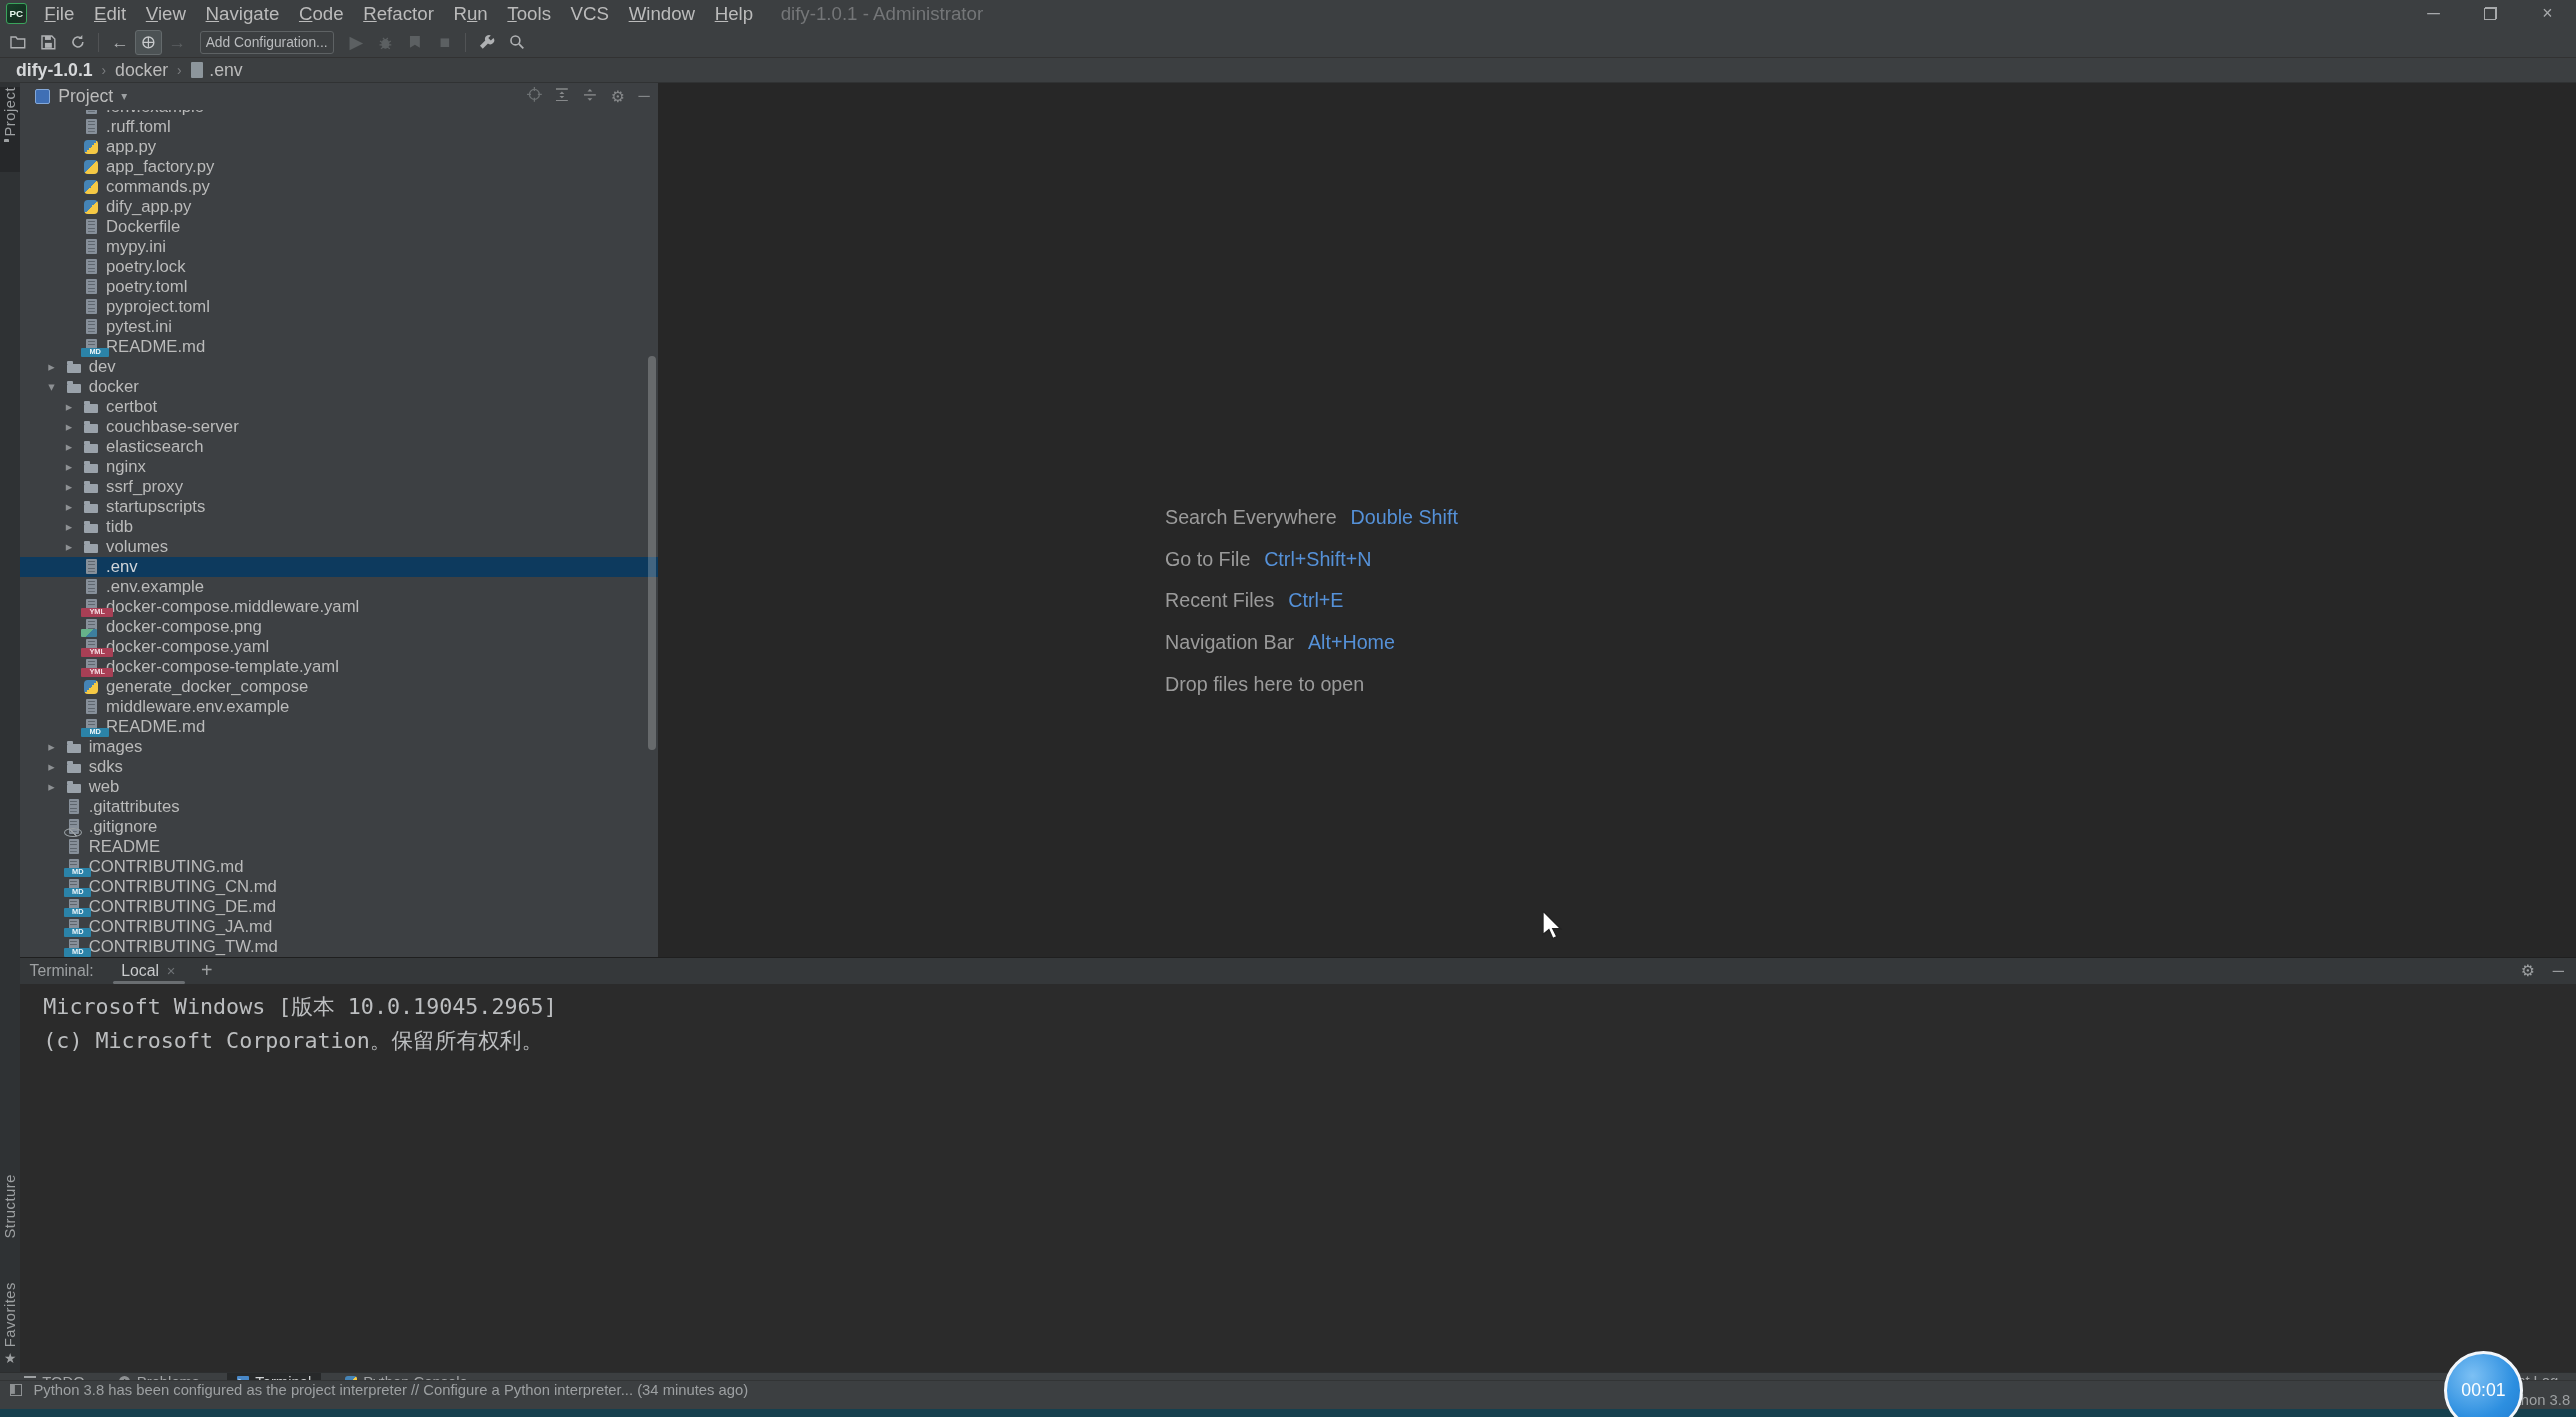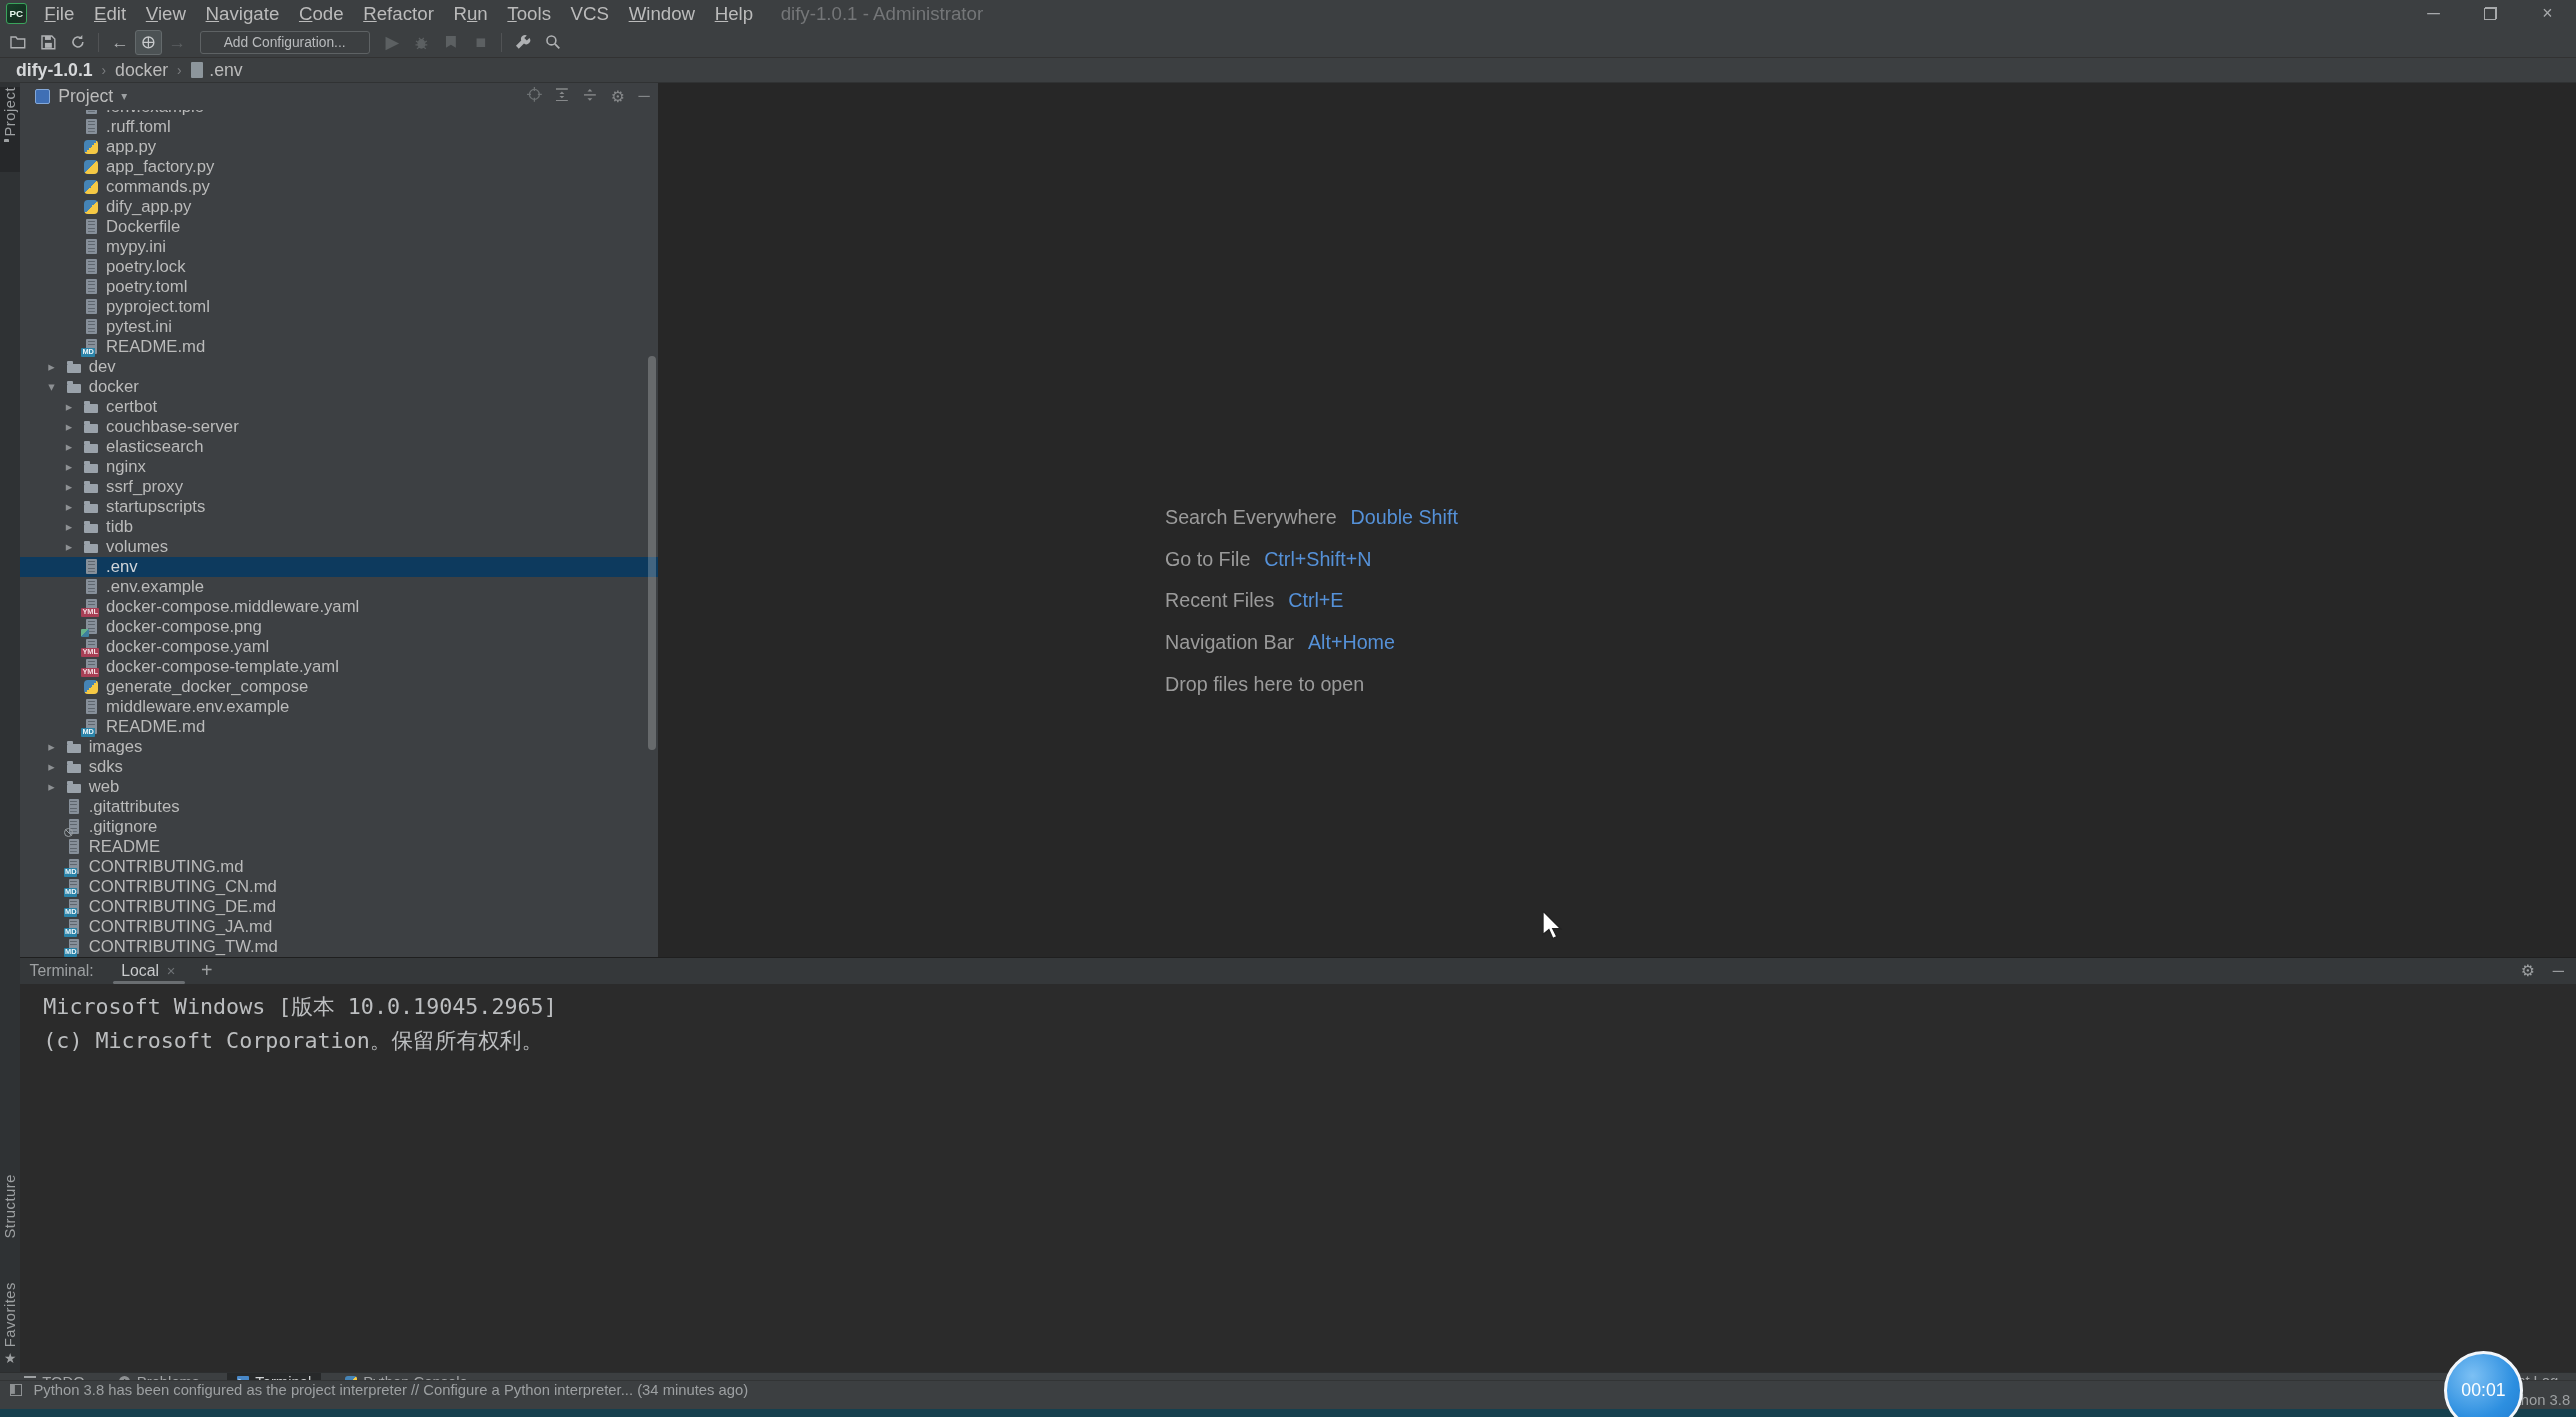--- a/index.html
+++ b/index.html
@@ -29,21 +29,21 @@
   #toolbar { left:0; top:27.6px; width:2576px; height:30.5px; background:#3c3f41;
              border-bottom:1px solid #323232; display:flex; align-items:center; }
   .tb-icon { width:29.5px; height:25.6px; display:flex; align-items:center; justify-content:center;
              color:#afb1b3; font-size:17.7px; }
   .tb-icon.dim { color:#5c6062; }
   .tb-icon svg { display:block; }
   .tb-boxed { background:#4c5254; border:1px solid #646a6c; border-radius:3px; width:27.6px; height:25.6px; }
   .tb-sep { width:1px; height:19.7px; background:#515355; margin:0 5.9px; }
   #add-config { min-width:126px; height:22.6px; border:1px solid #5e6264; border-radius:3px;
                 color:#b9bbbd; font-size:13.8px; display:flex; align-items:center;
-                padding:0 23px; margin:0 7.9px; }
+                padding:0 5px; margin:0 7.9px; }
 
   
   #navbar { left:0; top:59px; width:2576px; height:23.6px; background:#3c3f41;
             border-bottom:1px solid #303233; display:flex; align-items:center;
             color:#bbbbbb; font-size:17.7px; padding-left:16px; }
   .crumb-sep { color:#7c7e80; margin:0 8.9px; font-size:13.8px; }
   .crumb.b { font-weight:bold; color:#d6d8da; }
   .mini-file { width:12.8px; height:15.8px; background:#8d969c; border-radius:1px; margin-right:5.9px;
                background-image:repeating-linear-gradient(#6a7control5 0, #6a7075 1px, transparent 1px, transparent 3.9px); }
 
@@ -80,21 +80,21 @@
   .ficon.folder::before { content:''; position:absolute; left:1px; top:4.9px; width:13.8px; height:8.9px; background:#9aa2aa; border-radius:1px; }
   .ficon.folder::after  { content:''; position:absolute; left:1px; top:2.5px; width:5.9px; height:3px; background:#9aa2aa; border-radius:1px 1px 0 0; }
   .ficon.file::before, .ficon.yaml::before, .ficon.md::before, .ficon.image::before, .ficon.ignored::before {
       content:''; position:absolute; left:3px; top:0; width:10.3px; height:14.8px; background:#87909a;
       border-radius:1px;
       background-image:repeating-linear-gradient(#5d656d 0, #5d656d 1px, transparent 1px, transparent 3.4px);
       background-size:6.9px 10.8px; background-position:1.5px 2px; background-repeat:no-repeat, repeat; }
   .ficon.python::before { content:''; position:absolute; inset:1px; border-radius:3.9px;
       background:linear-gradient(135deg,#4584b6 0 50%,#f5c945 50% 100%); }
   .ficon .badge { position:absolute; left:-2px; bottom:-2px; font-weight:bold; font-size:7.4px;
-                  line-height:8.4px; padding:0 1px; border-radius:1px; letter-spacing:0; }
+                  line-height:8.4px; padding:0 8px; border-radius:1px; letter-spacing:0; }
   .badge.yml { background:#a83f55; color:#f4dde2; }
   .badge.md  { background:#2b83a8; color:#eaf5fa; }
   .badge.img { width:7.9px; height:7.9px; background:linear-gradient(135deg,#66b28a 0 50%,#3d7f9e 50% 100%); }
   .badge.ign { width:8.9px; height:8.9px; border:1.5px solid #9aa0a4; border-radius:50%; background:
       linear-gradient(45deg, transparent 44%, #9aa0a4 44% 56%, transparent 56%); }
   #tree-scrollbar { position:absolute; right:2px; top:273px; width:7.9px; height:394px;
                     background:rgba(255,255,255,0.22); border-radius:3.9px; }
 
   
   #editor { left:658px; top:83px; width:1918px; height:874px; background:#272727; }

